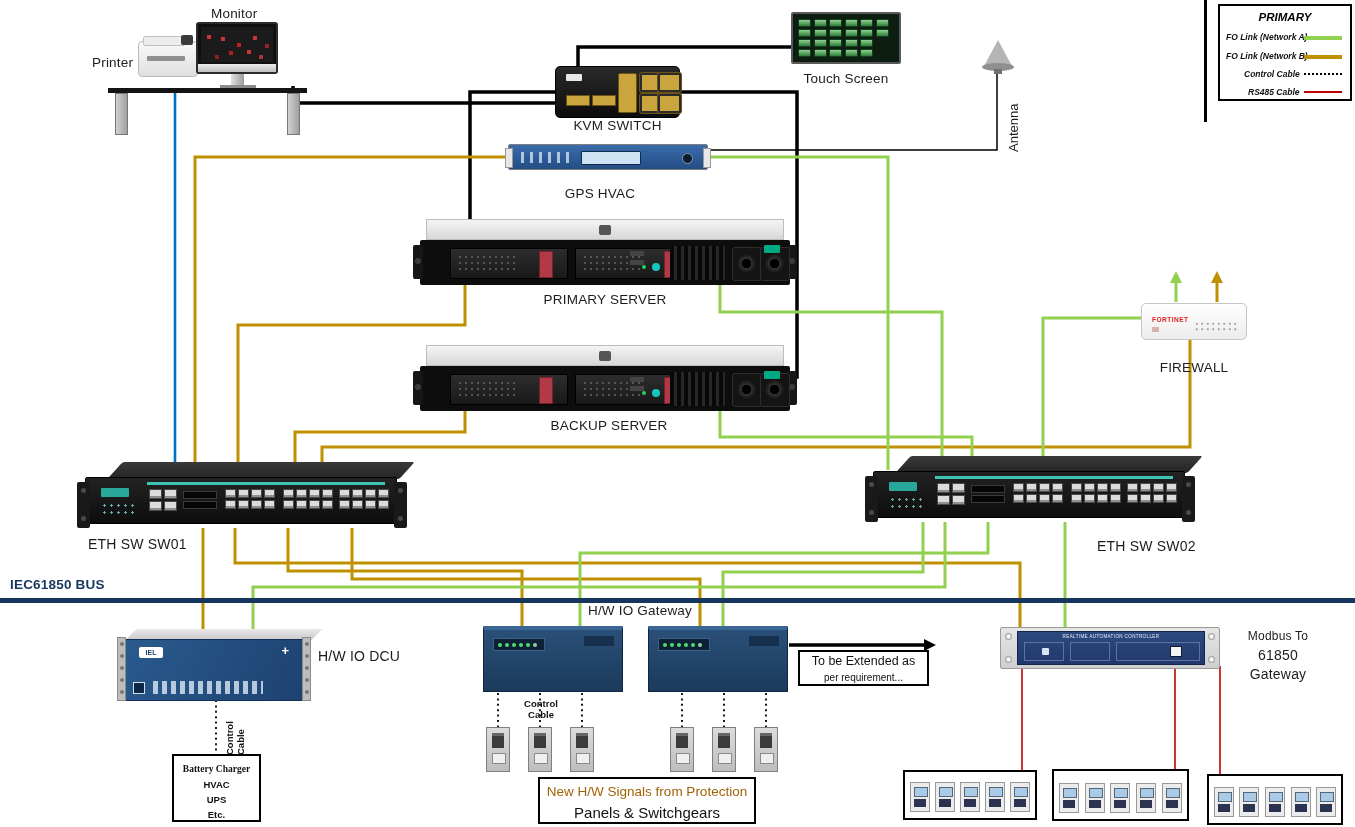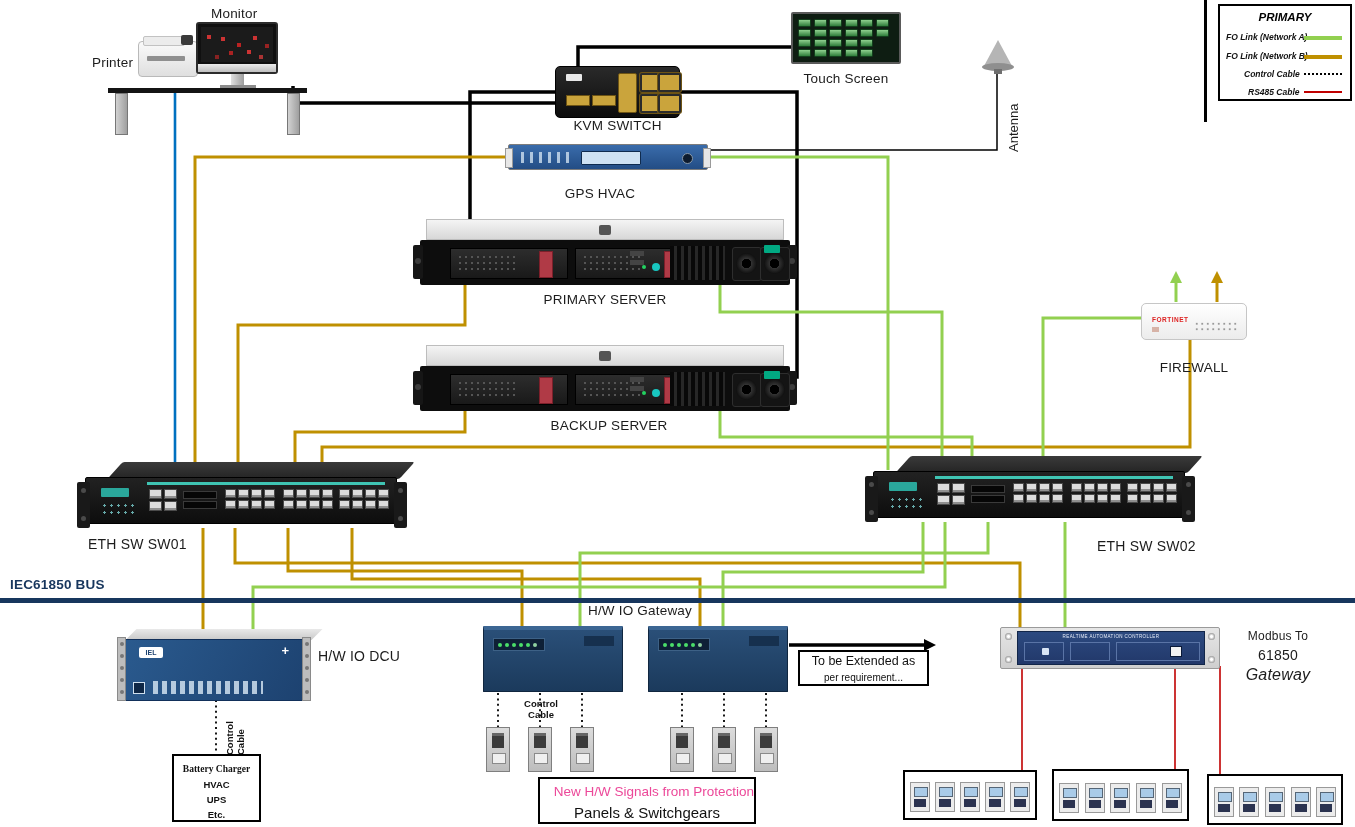--- a/index.html
+++ b/index.html
@@ -546,36 +546,36 @@
       <span class="sec" style="left:6px;width:40px;"></span>
       <span class="sec" style="left:52px;width:40px;"></span>
       <span class="sec" style="left:98px;width:84px;"></span>
       <span class="led"></span>
       <span class="eth"></span>
     </span>
   </div>
   <div class="dev" style="left:1228px;top:627px;width:100px;text-align:center;">
     <div class="lbl" style="position:static;font-size:12px;line-height:19px;">Modbus To</div>
     <div class="lbl" style="position:static;font-size:14px;line-height:19px;">61850</div>
-    <div class="lbl" style="position:static;font-size:16px;line-height:19px;font-style:italic;">Gateway</div>
+    <div class="lbl" style="position:static;font-size:14px;line-height:19px;">Gateway</div>
   </div>
 
   <div class="cabrow" style="left:486px;top:727px;">
       <i class="cab"></i>
       <i class="cab"></i>
       <i class="cab"></i>
     </div>
   <div class="cabrow" style="left:670px;top:727px;">
       <i class="cab"></i>
       <i class="cab"></i>
       <i class="cab"></i>
     </div>
 
   <div class="box" style="left:538px;top:777px;width:218px;height:47px;padding-top:2px;">
-    <div style="font-size:13.5px;line-height:21px;color:#ec4899;text-align:right;">New H/W Signals from Protection</div>
+    <div style="font-size:13.5px;line-height:21px;color:#a16207;">New H/W Signals from Protection</div>
     <div style="font-size:15px;line-height:21px;color:#111;">Panels &amp; Switchgears</div>
   </div>
 
   <div class="dev mbox" style="left:903px;top:770px;width:134px;height:50px;">
       <i class="meter"></i>
       <i class="meter"></i>
       <i class="meter"></i>
       <i class="meter"></i>
       <i class="meter"></i>
     </div>

